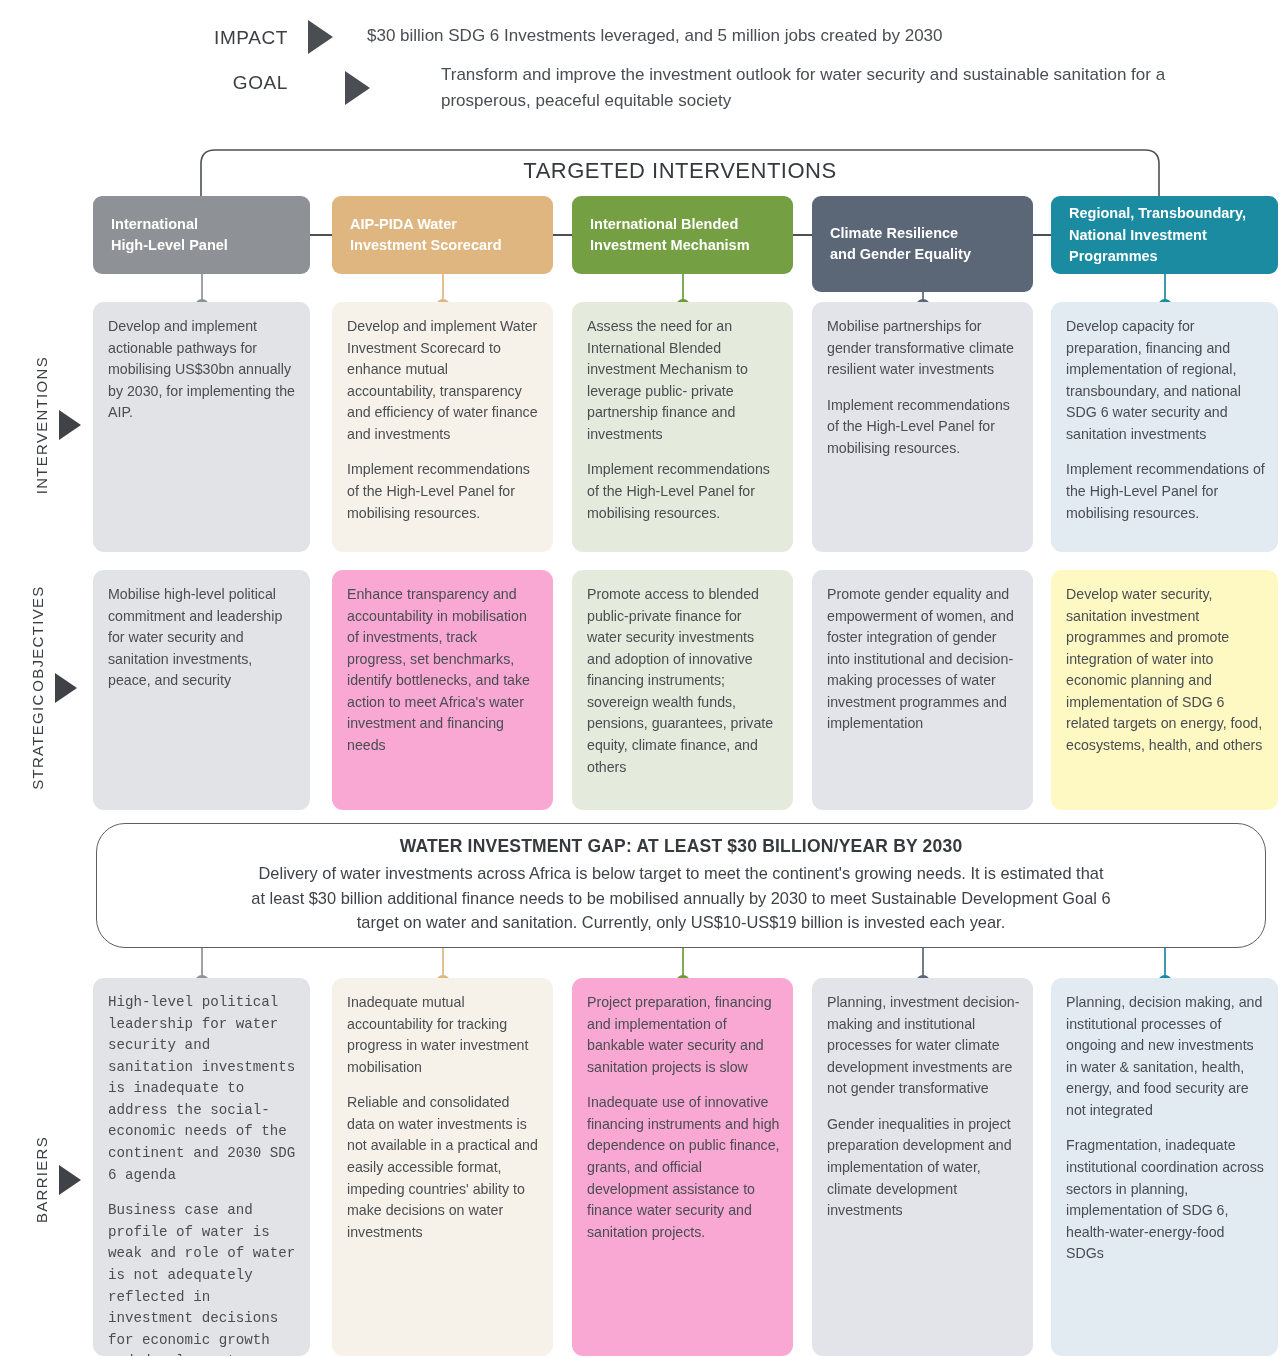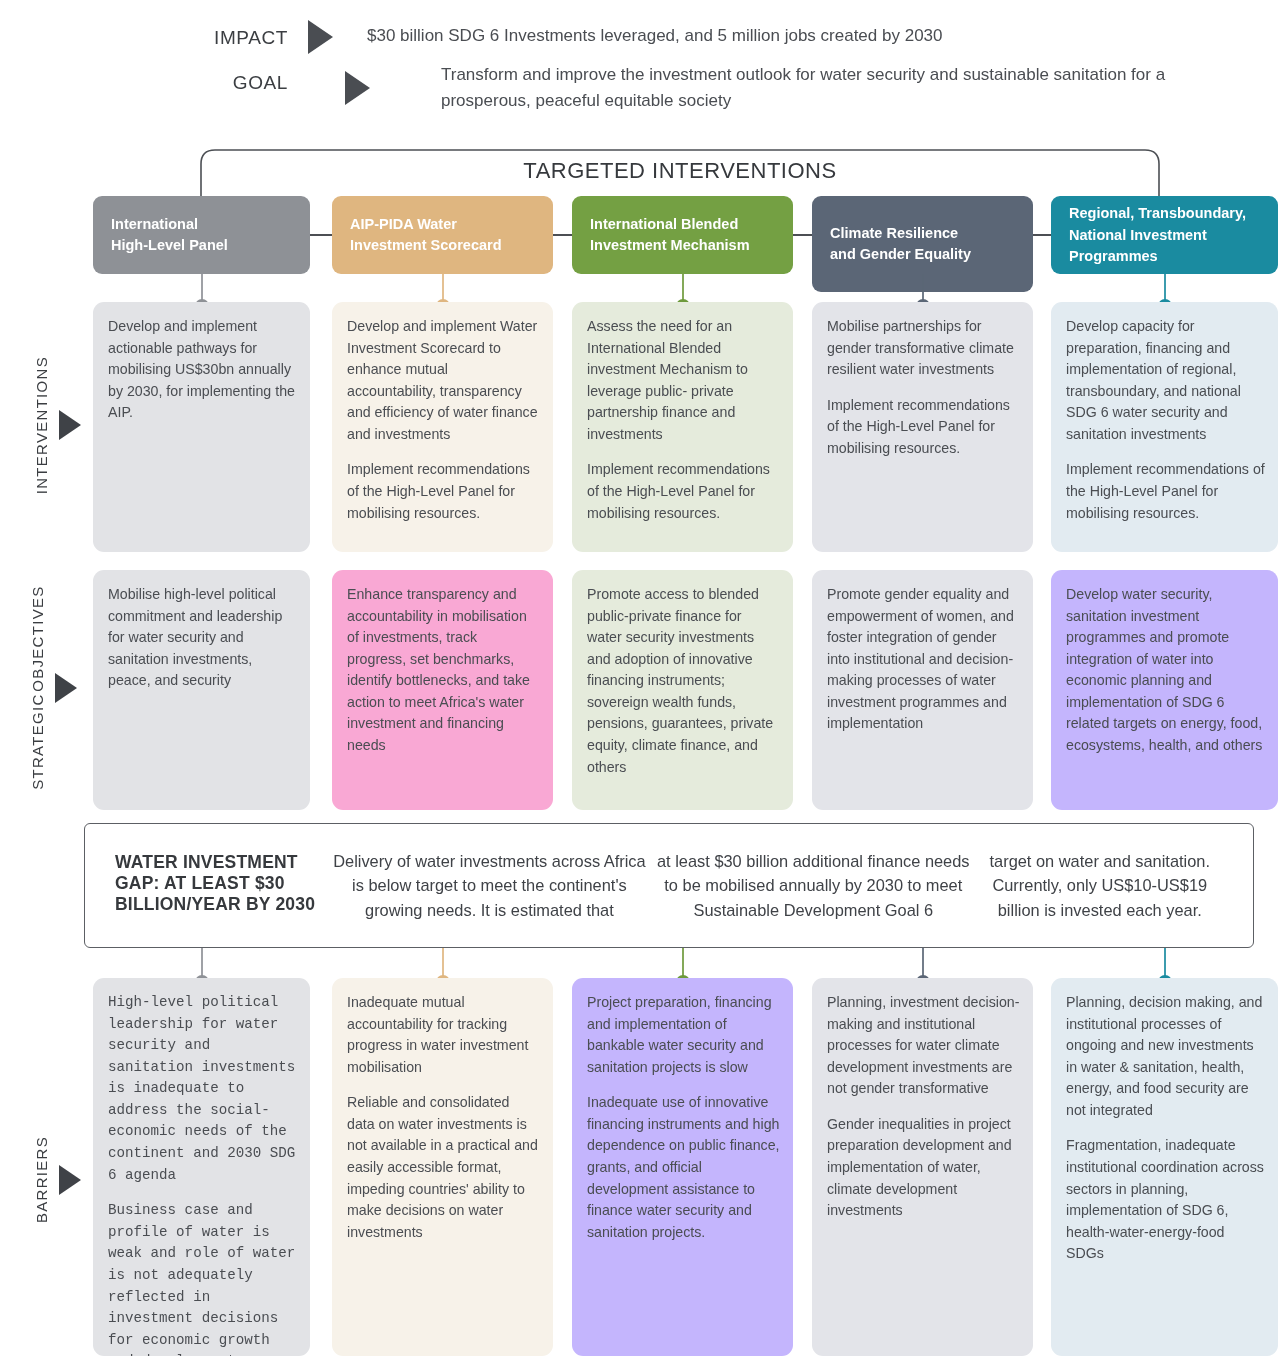--- a/index.html
+++ b/index.html
@@ -68,23 +68,23 @@
   }
   .side-arrow {
     width: 0; height: 0;
     border-top: 15px solid transparent;
     border-bottom: 15px solid transparent;
     border-left: 22px solid #3f4247;
   }
 
   
   .gap {
-    position: absolute; left: 84px; top: 823px; width: 1170px; height: 125px;
-    border: 1.6px solid #5c5f64; border-radius: 6px;
-    display: flex; flex-direction: row; justify-content: center; align-items: center;
+    position: absolute; left: 96px; top: 823px; width: 1170px; height: 125px;
+    border: 1.6px solid #5c5f64; border-radius: 29px;
+    display: flex; flex-direction: column; justify-content: center; align-items: center;
     padding: 6px 30px;
   }
   .gap-title { font-size: 17.5px; font-weight: bold; color: #36393d; letter-spacing: 0.2px; margin-bottom: 4px; }
   .gap-body { font-size: 16.4px; line-height: 1.5; color: #3f4247; text-align: center; }
 </style>
 </head>
 <body>
 
 <div class="page">
 
@@ -175,21 +175,21 @@
       <div class="dot" style="left: 675.5px; top: 299px; background: rgb(110, 154, 60);"></div>
       <div class="stem" style="left: 681.5px; top: 948px; height: 34px; background: rgb(110, 154, 60); opacity: 0.85;"></div>
       <div class="dot" style="left: 675.5px; top: 975px; background: rgb(110, 154, 60);"></div>
       <div class="card" style="left: 572px; top: 302px; width: 221px; height: 250px; background: rgb(229, 235, 220);">
         <p>Assess the need for an International Blended investment Mechanism to leverage public- private partnership finance and investments</p>
         <p>Implement recommendations of the High-Level Panel for mobilising resources.</p>
       </div>
       <div class="card" style="left: 572px; top: 570px; width: 221px; height: 240px; background: rgb(229, 235, 220);">
         <p>Promote access to blended public-private finance for water security investments and adoption of  innovative financing instruments; sovereign wealth funds, pensions, guarantees, private equity, climate finance, and others</p>
       </div>
-      <div class="card" style="left: 572px; top: 978px; width: 221px; height: 378px; background: #c4b5fd;">
+      <div class="card" style="left: 572px; top: 978px; width: 221px; height: 378px; background: #f9a8d4;">
         <p>Project preparation, financing and implementation of bankable water security and sanitation projects is slow</p>
         <p>Inadequate use of innovative financing instruments and high dependence on public finance, grants, and official development assistance to finance water security and sanitation projects.</p>
       </div>
       <div class="hdr" style="left: 812px; width: 221px; height: 96px; background: rgb(91, 102, 118);">
         <span style="white-space: pre-line;">Climate Resilience
 and Gender Equality</span>
       </div>
       <div class="hdr-link" style="left: 1033px; width: 18px;"></div>
       <div class="stem" style="left: 921.5px; top: 274px; height: 32px; background: rgb(91, 102, 118); opacity: 0.85;"></div>
       <div class="dot" style="left: 915.5px; top: 299px; background: rgb(91, 102, 118);"></div>
@@ -212,21 +212,21 @@
 Programmes</span>
       </div>
       <div class="stem" style="left: 1163.5px; top: 274px; height: 32px; background: rgb(26, 139, 160); opacity: 0.85;"></div>
       <div class="dot" style="left: 1157.5px; top: 299px; background: rgb(26, 139, 160);"></div>
       <div class="stem" style="left: 1163.5px; top: 948px; height: 34px; background: rgb(26, 139, 160); opacity: 0.85;"></div>
       <div class="dot" style="left: 1157.5px; top: 975px; background: rgb(26, 139, 160);"></div>
       <div class="card" style="left: 1051px; top: 302px; width: 227px; height: 250px; background: rgb(226, 235, 241);">
         <p>Develop capacity for preparation, financing and implementation of regional, transboundary, and national SDG 6 water security and sanitation investments</p>
         <p>Implement recommendations of the High-Level Panel for mobilising resources.</p>
       </div>
-      <div class="card" style="left: 1051px; top: 570px; width: 227px; height: 240px; background: #c4b5fd;">
+      <div class="card" style="left: 1051px; top: 570px; width: 227px; height: 240px; background: #fef9c3;">
         <p>Develop water security, sanitation investment programmes and promote integration of water into economic planning and implementation of SDG 6 related targets on energy, food, ecosystems, health, and others</p>
       </div>
       <div class="card" style="left: 1051px; top: 978px; width: 227px; height: 378px; background: rgb(226, 235, 241);">
         <p>Planning, decision making, and institutional processes of ongoing and new investments in water &amp; sanitation, health, energy, and food security are not integrated</p>
         <p>Fragmentation, inadequate institutional coordination across sectors in planning, implementation of SDG 6, health-water-energy-food  SDGs</p>
       </div>
       <div style="position: absolute; left: 201px; top: 208px; width: 1.6px; height: 0px; background: rgb(76, 79, 84);"></div>
     </div>
 
   <div class="gap">

